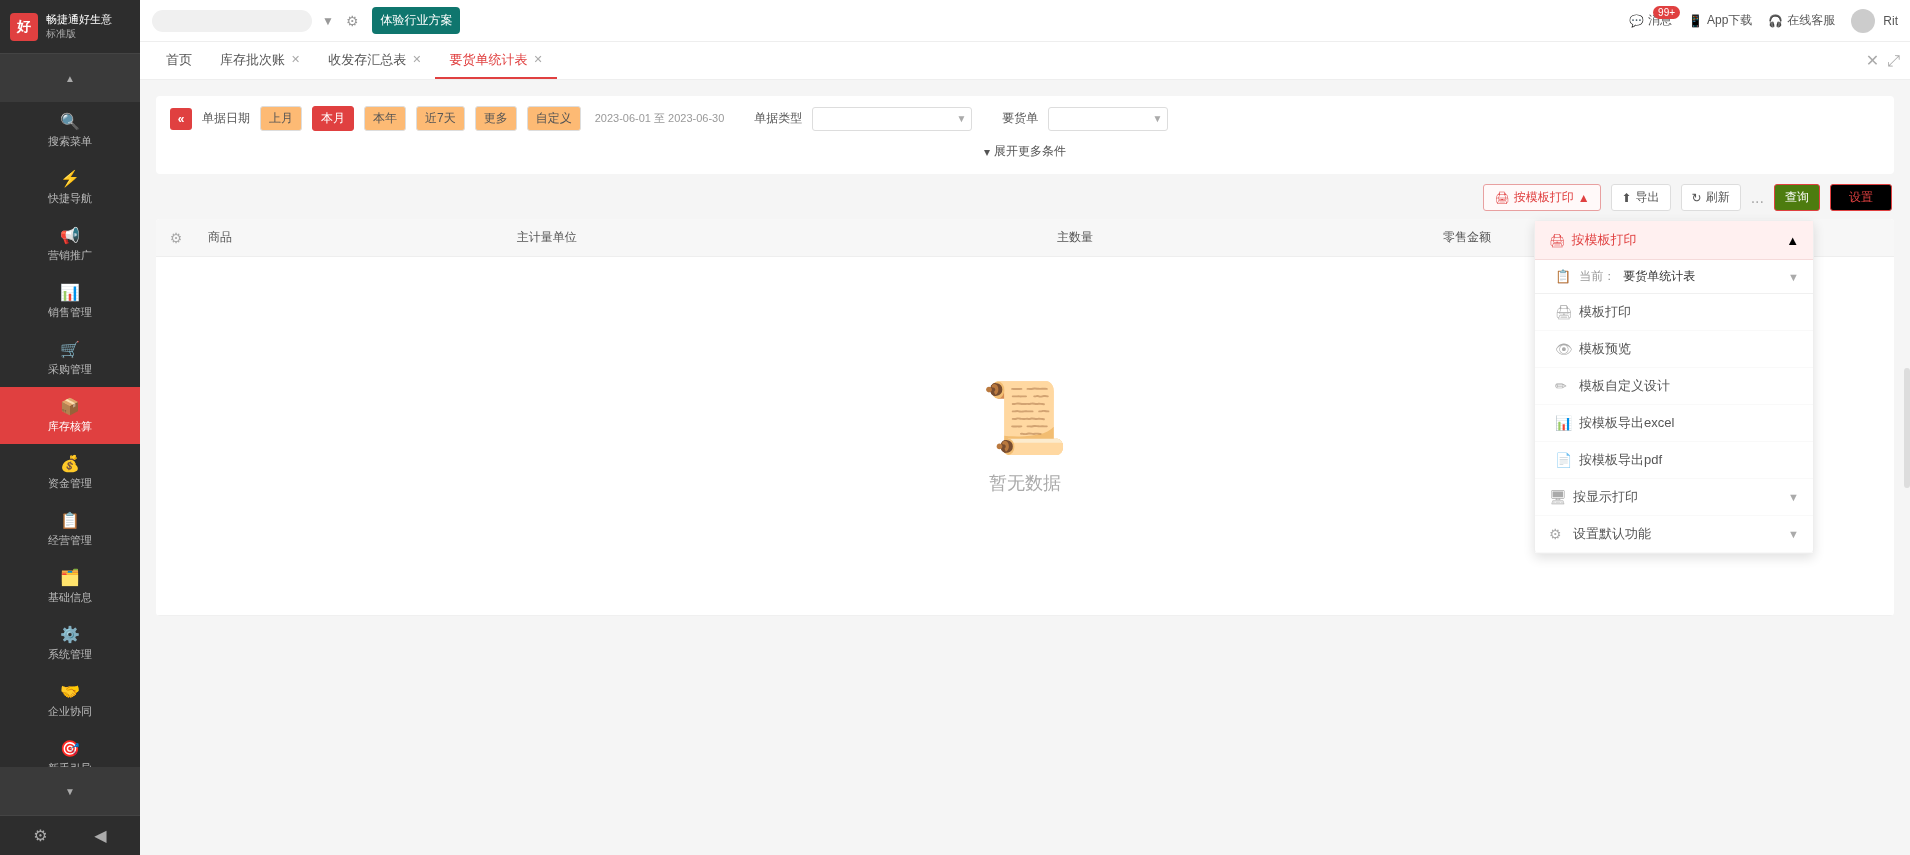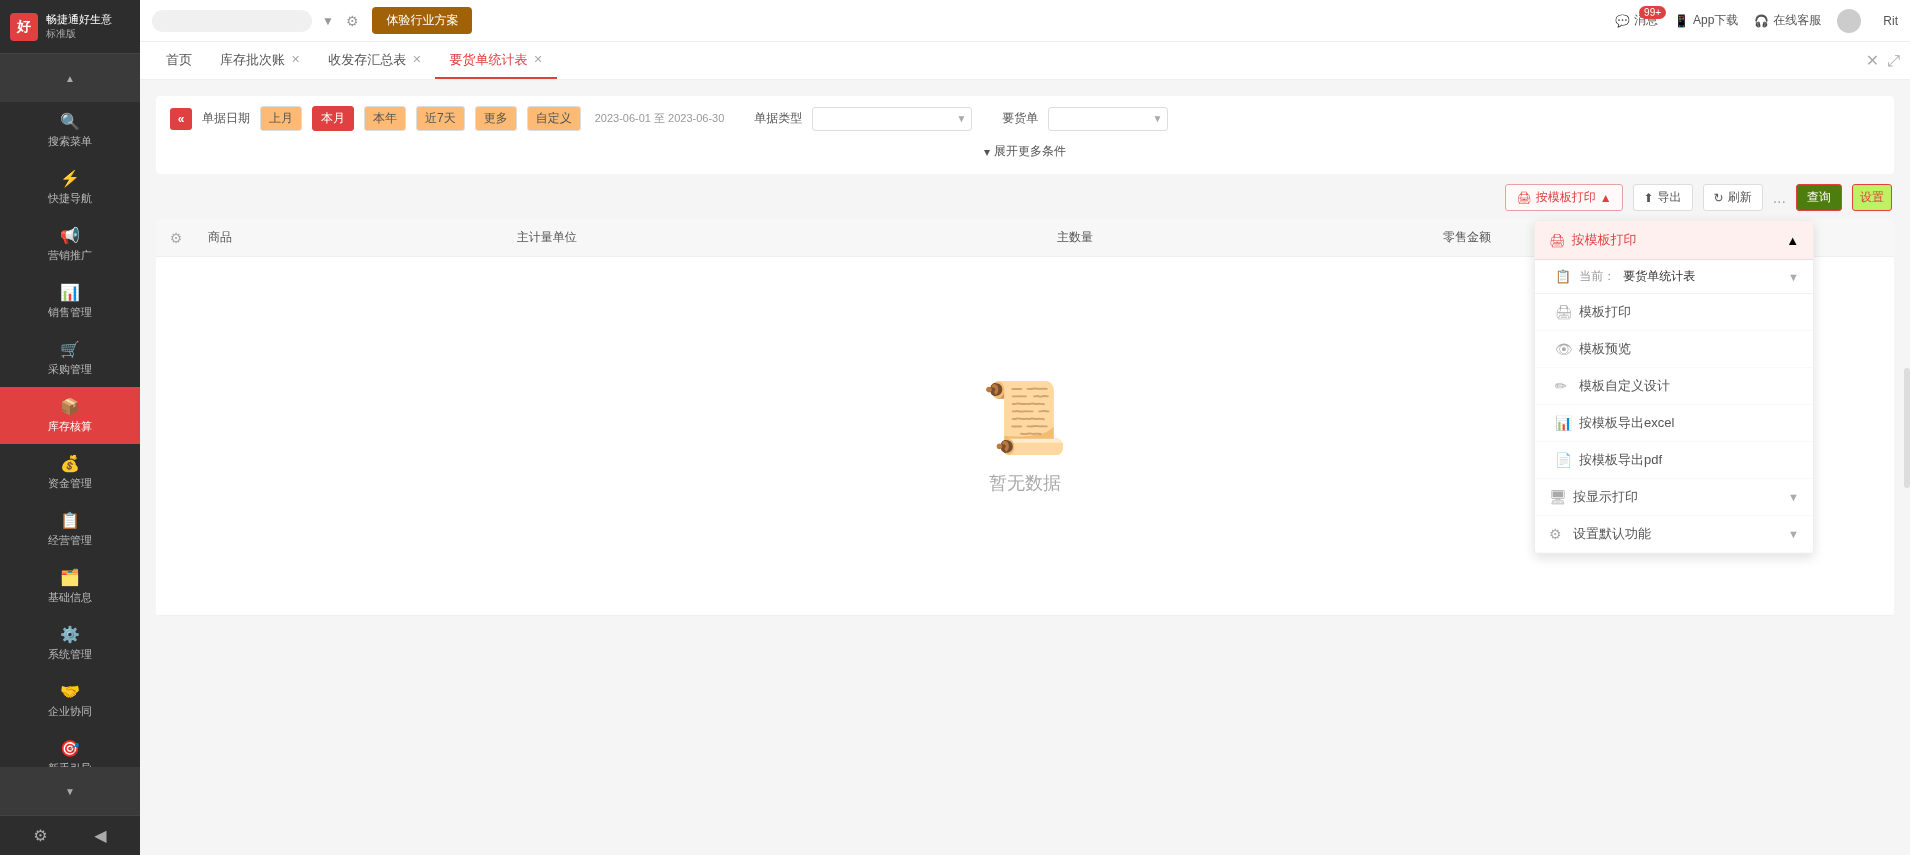--- a/index.html
+++ b/index.html
@@ -22,21 +22,21 @@
     .sidebar-scroll-btn { width: 20px; height: 40px; background: #3a3a3a; display: flex; align-items: center; justify-content: center; cursor: pointer; color: #aaa; font-size: 10px; }
 
     
     .main { flex: 1; display: flex; flex-direction: column; overflow: hidden; }
 
     
     .topbar { height: 42px; background: #fff; display: flex; align-items: center; padding: 0 12px; gap: 10px; border-bottom: 1px solid #eee; flex-shrink: 0; }
     .topbar-search { background: #f0f0f0; border: none; border-radius: 12px; padding: 4px 12px; font-size: 12px; width: 160px; color: #999; }
     .topbar-arrow { color: #999; cursor: pointer; font-size: 12px; }
     .topbar-gear { color: #999; cursor: pointer; font-size: 14px; margin-left: 2px; }
-    .topbar-trial { background: #a16207; color: white; border: none; border-radius: 4px; padding: 5px 14px; font-size: 12px; cursor: pointer; margin-left: 4px; }
+    .topbar-trial { background: #0f766e; color: white; border: none; border-radius: 4px; padding: 5px 8px; font-size: 12px; cursor: pointer; margin-left: 4px; }
     .topbar-right { margin-left: auto; display: flex; align-items: center; gap: 16px; }
     .topbar-right-item { display: flex; align-items: center; gap: 4px; color: #555; font-size: 12px; cursor: pointer; position: relative; }
     .badge { background: #e04040; color: white; font-size: 10px; border-radius: 8px; padding: 1px 5px; position: absolute; top: -6px; right: -8px; }
     .avatar { width: 24px; height: 24px; border-radius: 50%; background: #ccc; }
     .user-name { color: #555; font-size: 12px; }
 
     
     .tabbar { height: 38px; background: #fff; display: flex; align-items: center; padding: 0 0 0 12px; border-bottom: 1px solid #eee; flex-shrink: 0; gap: 0; }
     .tab { padding: 8px 14px; font-size: 13px; color: #555; cursor: pointer; display: flex; align-items: center; gap: 6px; border-bottom: 2px solid transparent; white-space: nowrap; }
     .tab.active { color: #e04040; border-bottom: 2px solid #e04040; background: #fff; }
@@ -62,21 +62,21 @@
     .select-wrapper { position: relative; display: inline-flex; align-items: center; }
     .select-arrow { position: absolute; right: 6px; color: #aaa; font-size: 10px; pointer-events: none; }
     .filter-expand-btn { display: flex; align-items: center; gap: 4px; color: #555; font-size: 12px; cursor: pointer; padding: 4px 10px; }
 
     
     .table-toolbar { display: flex; align-items: center; justify-content: flex-end; gap: 10px; margin-bottom: 8px; padding: 0 2px; position: relative; }
     .toolbar-btn { display: flex; align-items: center; gap: 4px; color: #555; font-size: 12px; cursor: pointer; padding: 4px 10px; border: 1px solid #ddd; border-radius: 3px; background: #fff; }
     .toolbar-btn.primary { background: #4d7c0f; color: white; border-color: #e04040; }
     .toolbar-btn-print { display: flex; align-items: center; gap: 4px; color: #e04040; font-size: 12px; cursor: pointer; padding: 4px 10px; border: 1px solid #e8a0a0; border-radius: 3px; background: #fff9f9; }
     .toolbar-more { color: #aaa; cursor: pointer; font-size: 16px; }
-    .toolbar-settings { border: 1px solid #e04040; color: #e04040; background: #bef264; border-radius: 3px; padding: 4px 7px; font-size: 12px; cursor: pointer; }
+    .toolbar-settings { border: 1px solid #e04040; color: #e04040; background: #000000; border-radius: 3px; padding: 4px 18px; font-size: 12px; cursor: pointer; }
 
     
     .data-table { width: 100%; border-collapse: collapse; background: #fff; }
     .data-table th { background: #f7f7f7; padding: 10px 12px; text-align: left; font-size: 12px; color: #555; border-bottom: 1px solid #eee; font-weight: normal; white-space: nowrap; }
     .data-table td { padding: 10px 12px; font-size: 12px; color: #333; border-bottom: 1px solid #f0f0f0; }
     .data-table th:first-child, .data-table td:first-child { width: 40px; text-align: center; }
     .settings-icon { color: #aaa; cursor: pointer; font-size: 14px; }
 
     
     .empty-state { display: flex; flex-direction: column; align-items: center; justify-content: center; padding: 60px 0; }
@@ -88,21 +88,21 @@
     .dropdown-header-left { display: flex; align-items: center; gap: 6px; color: #e04040; font-size: 13px; font-weight: 500; }
     .dropdown-item { display: flex; align-items: center; gap: 8px; padding: 9px 14px 9px 20px; color: #555; font-size: 13px; cursor: pointer; border-bottom: 1px solid #f9f9f9; }
     .dropdown-item-icon { color: #aaa; font-size: 14px; width: 16px; }
     .dropdown-sub-item { display: flex; align-items: center; justify-content: space-between; padding: 9px 14px; color: #555; font-size: 13px; cursor: pointer; border-bottom: 1px solid #f9f9f9; }
     .dropdown-sub-left { display: flex; align-items: center; gap: 8px; }
     .dropdown-current { display: flex; align-items: center; gap: 8px; padding: 8px 14px 8px 20px; color: #555; font-size: 13px; border-bottom: 1px solid #f0f0f0; }
     .dropdown-current-label { color: #999; font-size: 12px; }
     .dropdown-current-value { color: #333; font-size: 12px; flex: 1; }
 
     
-    .user-area { display: flex; align-items: center; gap: 22px; cursor: pointer; }
+    .user-area { display: flex; align-items: center; gap: 8px; cursor: pointer; }
   </style>
 </head>
 <body>
 
 <div class="sidebar">
   <div class="sidebar-logo">
     <div class="sidebar-logo-icon">好</div>
     <div>
       <div class="sidebar-logo-text">畅捷通好生意</div>
       <div class="sidebar-logo-sub">标准版</div>

